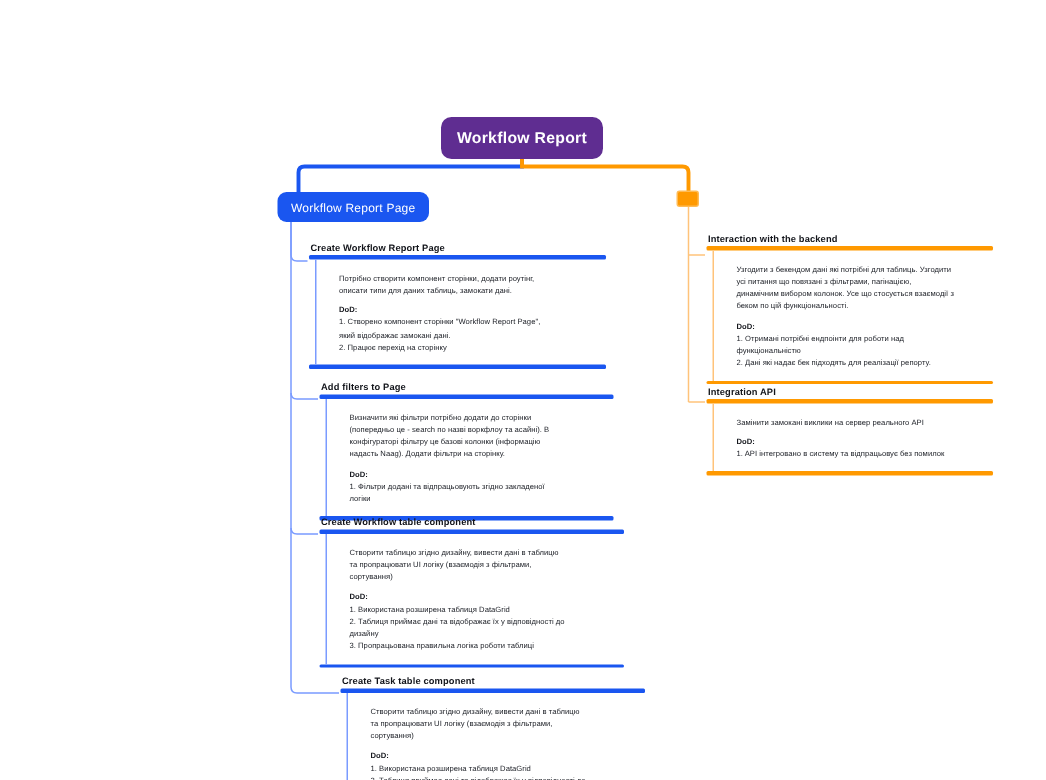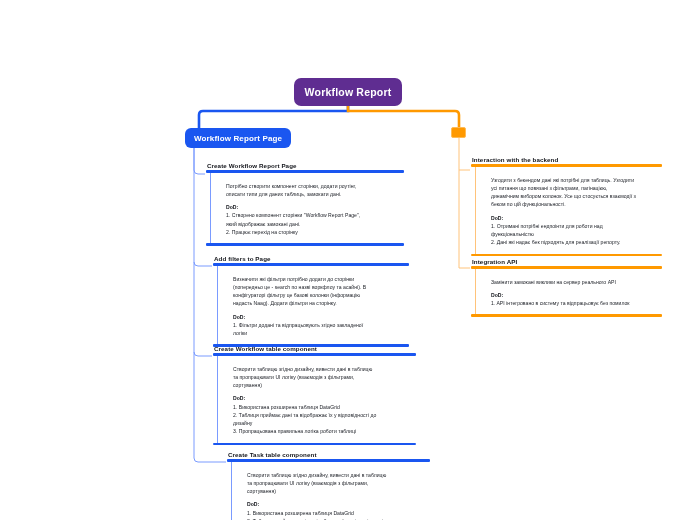--- a/index.html
+++ b/index.html
@@ -40,21 +40,21 @@
 
   .branch-node {
     position: absolute;
     left: 185px; top: 128px;
     height: 20px;
     padding: 0 9px;
     background: #1a56f0;
     border-radius: 6px;
     color: #ffffff;
     font-size: 8px;
-    font-weight: bold;
+    font-weight: normal;
     letter-spacing: .15px;
     display: flex;
     align-items: center;
   }
 
   .collapsed-node {
     position: absolute;
     left: 451px; top: 127px;
     width: 15px; height: 11px;
     background: #ff9900;

